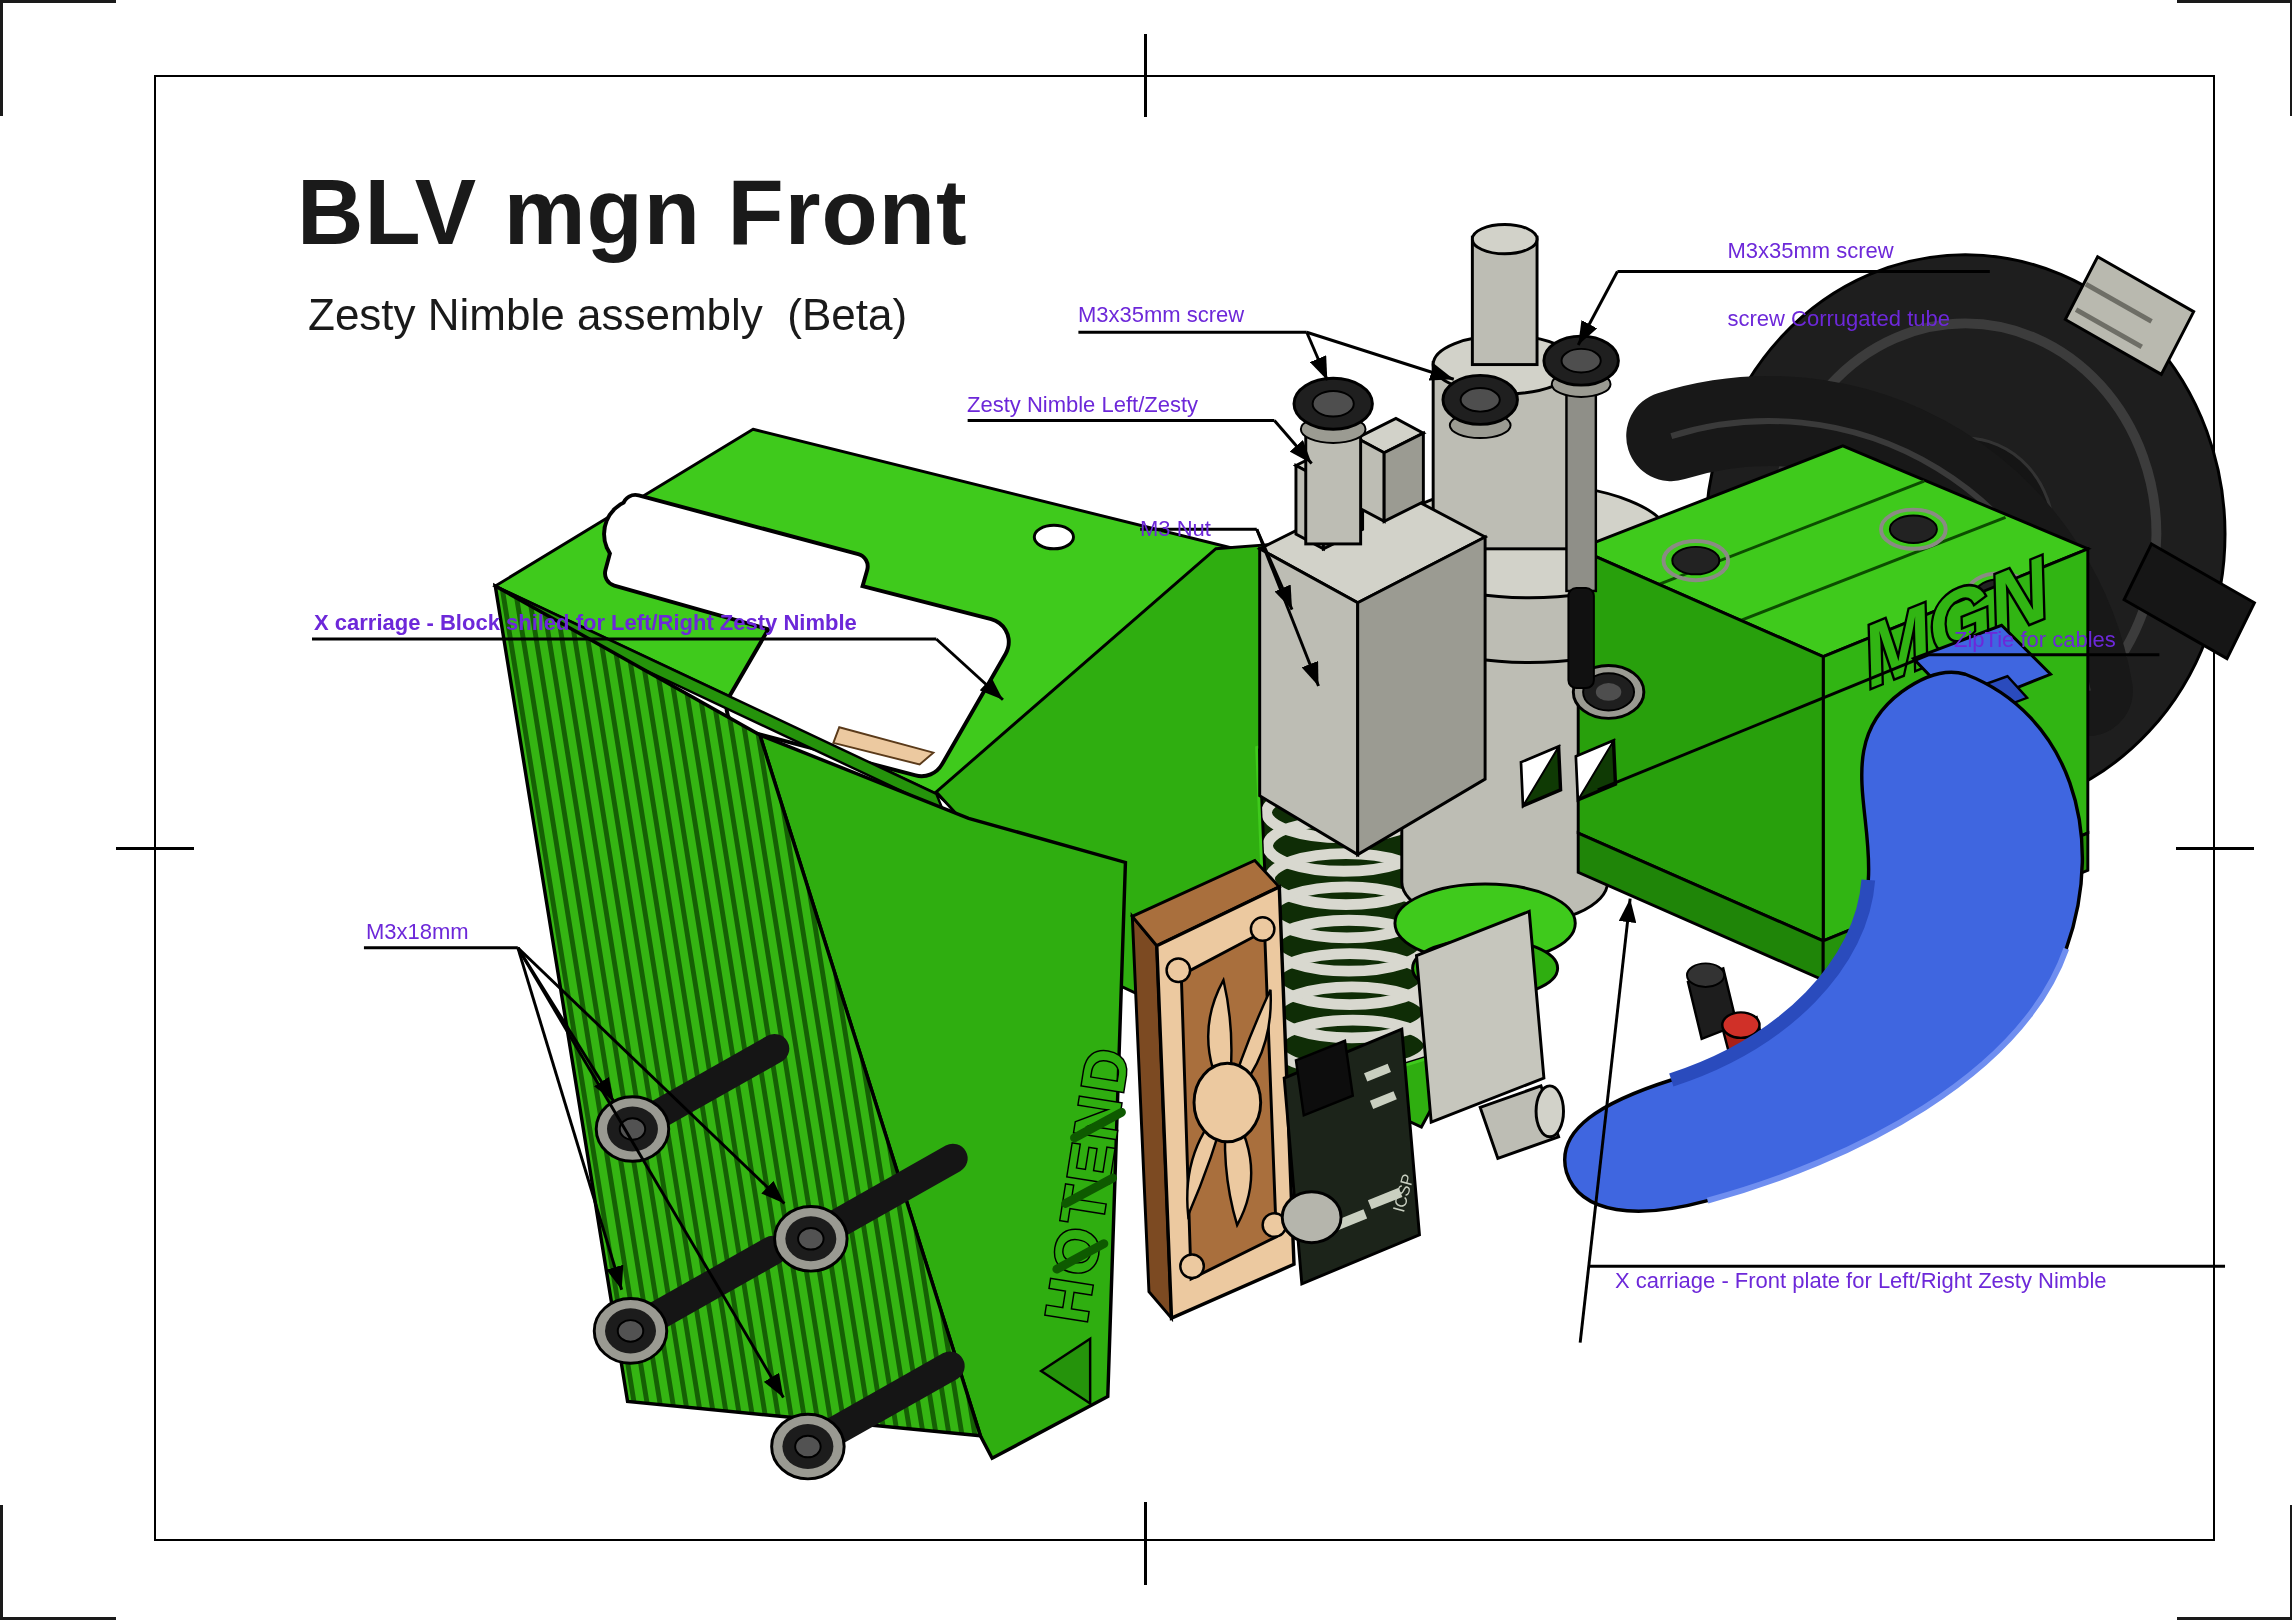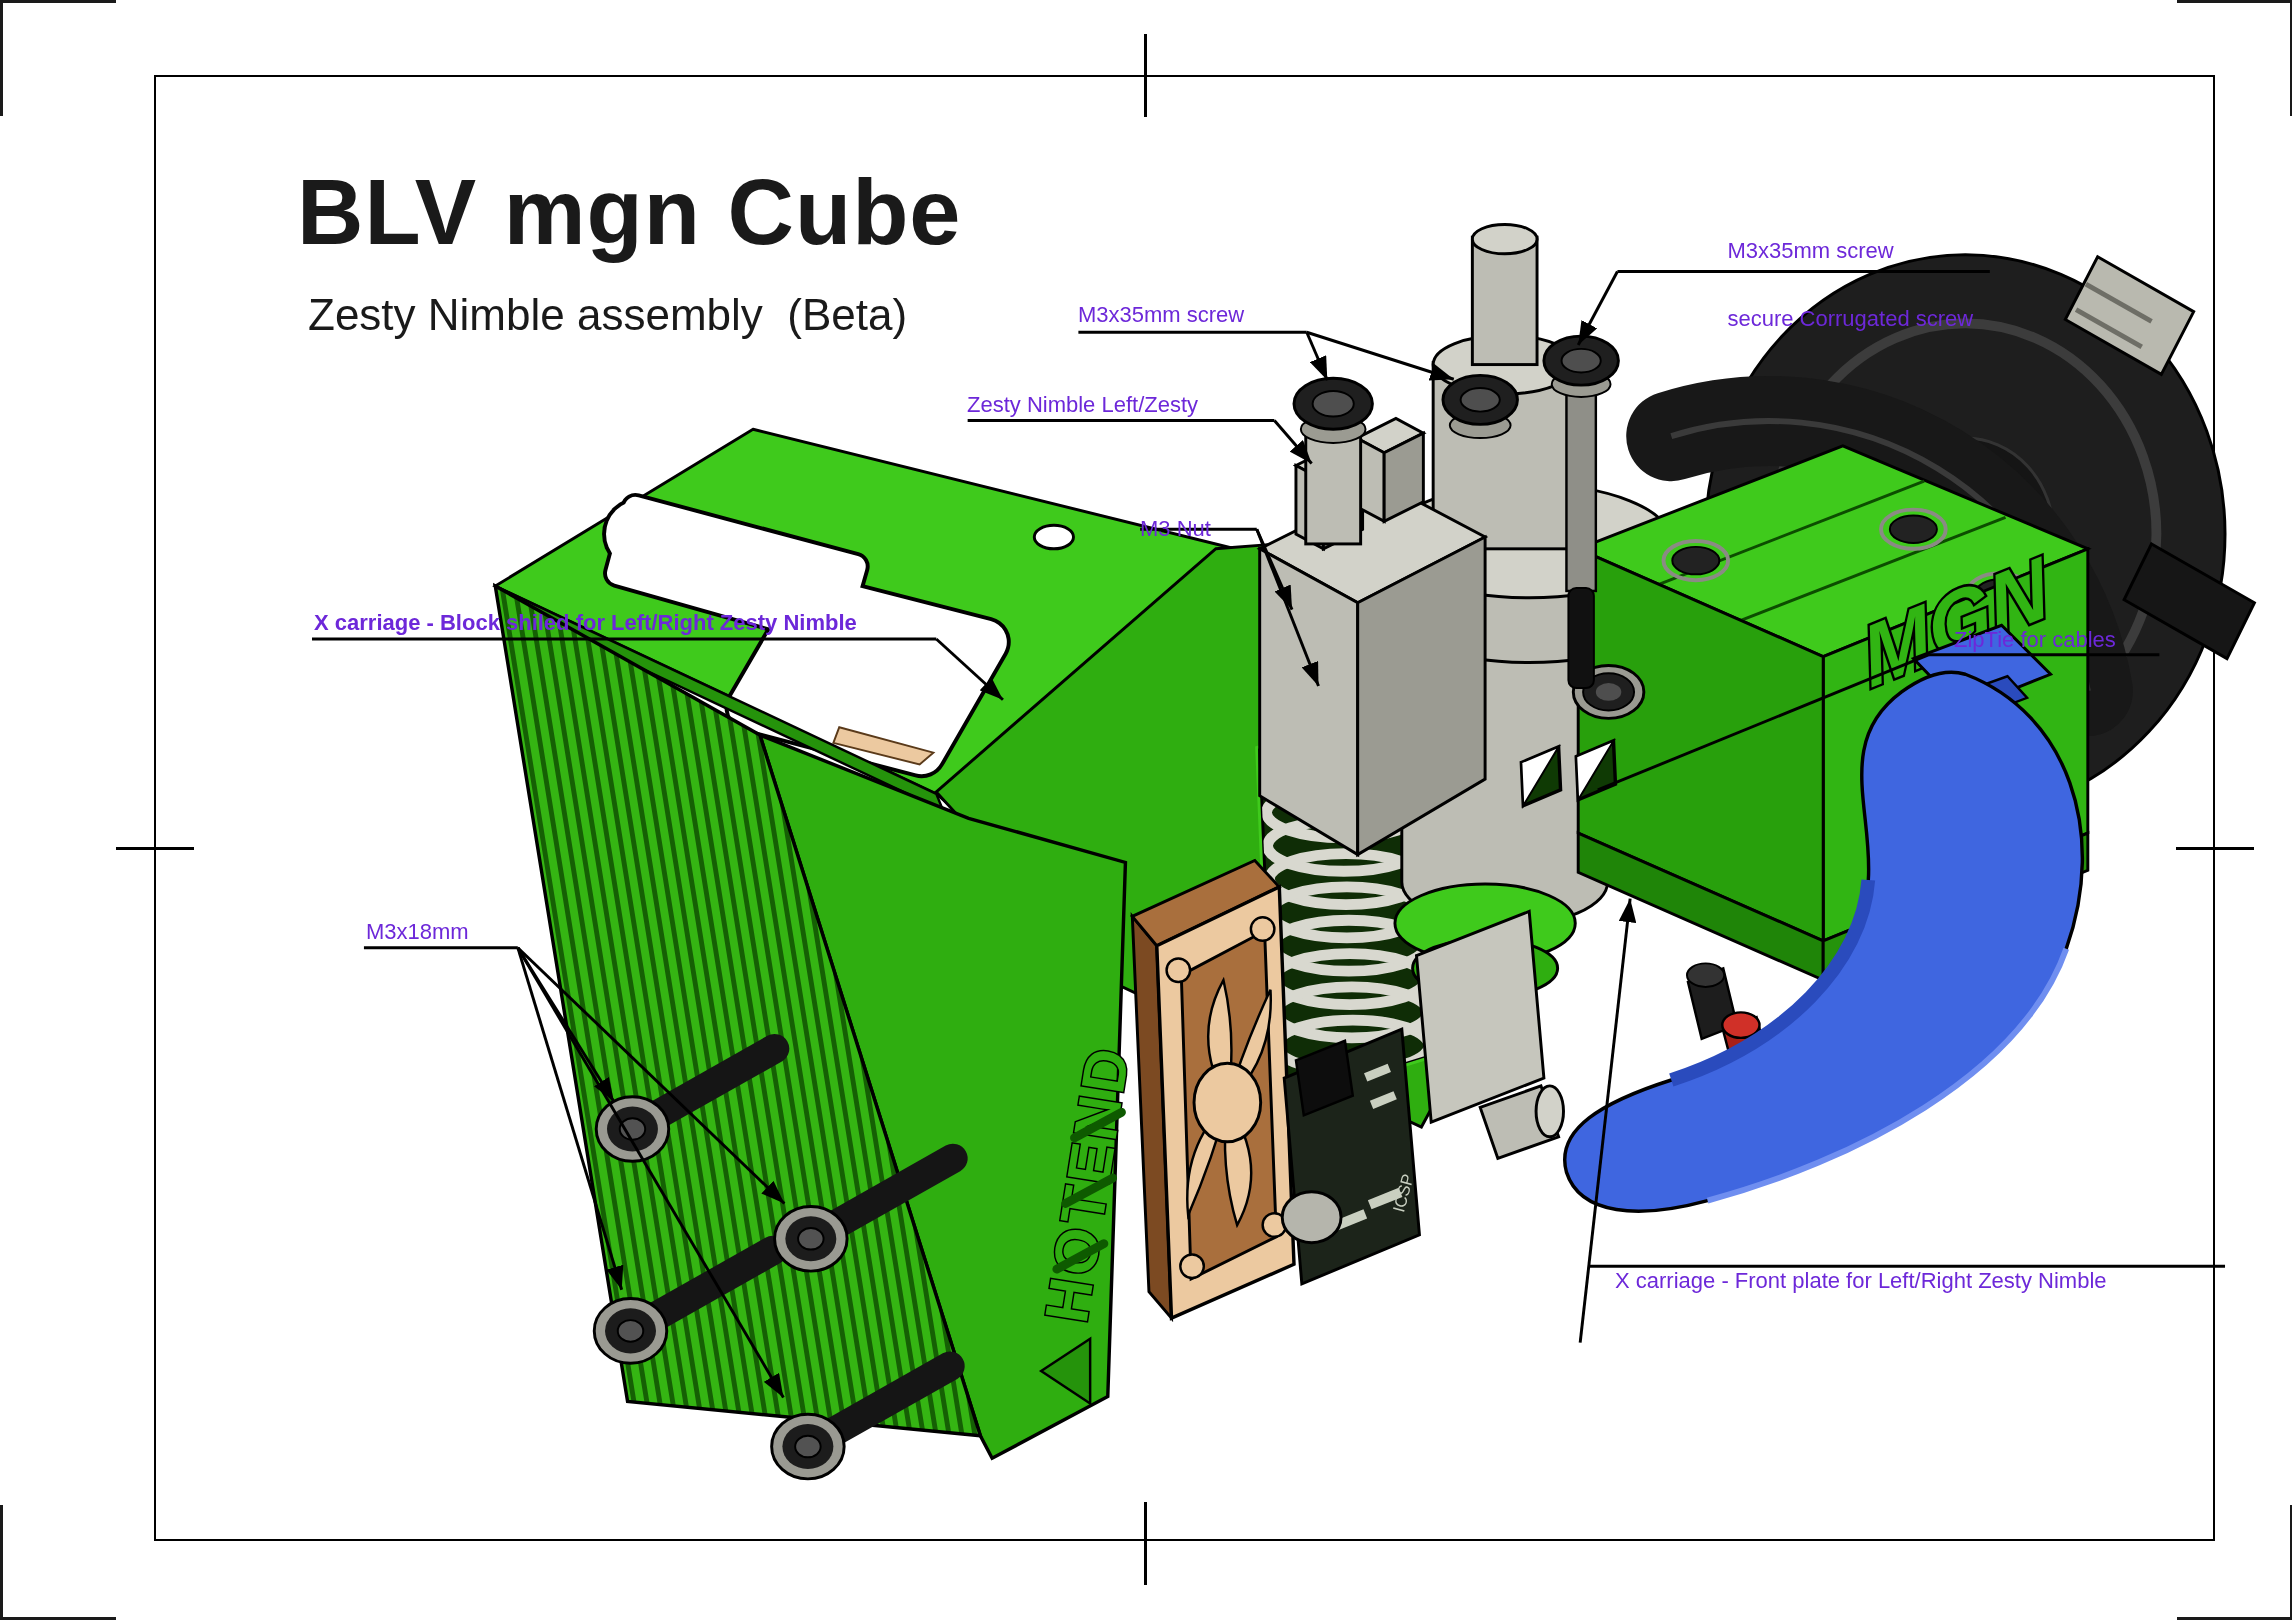--- a/index.html
+++ b/index.html
@@ -278,26 +278,26 @@
       <line x1="371" y1="967" x2="528" y2="967"></line>
       <line x1="528" y1="967" x2="626" y2="1124" marker-end="url(#arr)"></line>
       <line x1="528" y1="967" x2="800" y2="1228" marker-end="url(#arr)"></line>
       <line x1="528" y1="967" x2="634" y2="1316" marker-end="url(#arr)"></line>
       <line x1="528" y1="967" x2="799" y2="1426" marker-end="url(#arr)"></line>
       <line x1="1620" y1="1292" x2="2270" y2="1292"></line>
       <line x1="1612" y1="1370" x2="1663" y2="917" marker-end="url(#arr)"></line>
     </g>
   </svg>
 
-  <div class="title">BLV mgn Cube</div>
+  <div class="title">BLV mgn Front</div>
   <div class="subtitle">Zesty Nimble assembly  (Beta)</div>
 
   <div class="callout" style="left:1703px;top:200px;">
     <span>M3x35mm screw</span><br>
-    <span>secure Corrugated screw</span>
+    <span>screw Corrugated tube</span>
   </div>
   <div class="callout" style="left:1078px;top:298px;">M3x35mm screw</div>
   <div class="callout" style="left:967px;top:388px;">Zesty Nimble Left/Zesty</div>
   <div class="callout" style="left:1140px;top:498px;margin-top:14px;">M3 Nut</div>
   <div class="callout" style="left:314px;top:606px;font-weight:bold;">X carriage - Block shiled for Left/Right Zesty Nimble</div>
   <div class="callout" style="left:1954px;top:623px;text-align:center;">ZipTie for cables</div>
   <div class="callout" style="left:366px;top:915px;">M3x18mm</div>
   <div class="callout" style="left:1615px;top:1227px;margin-top:37px;">X carriage - Front plate for Left/Right Zesty Nimble</div>
 </div>
 

